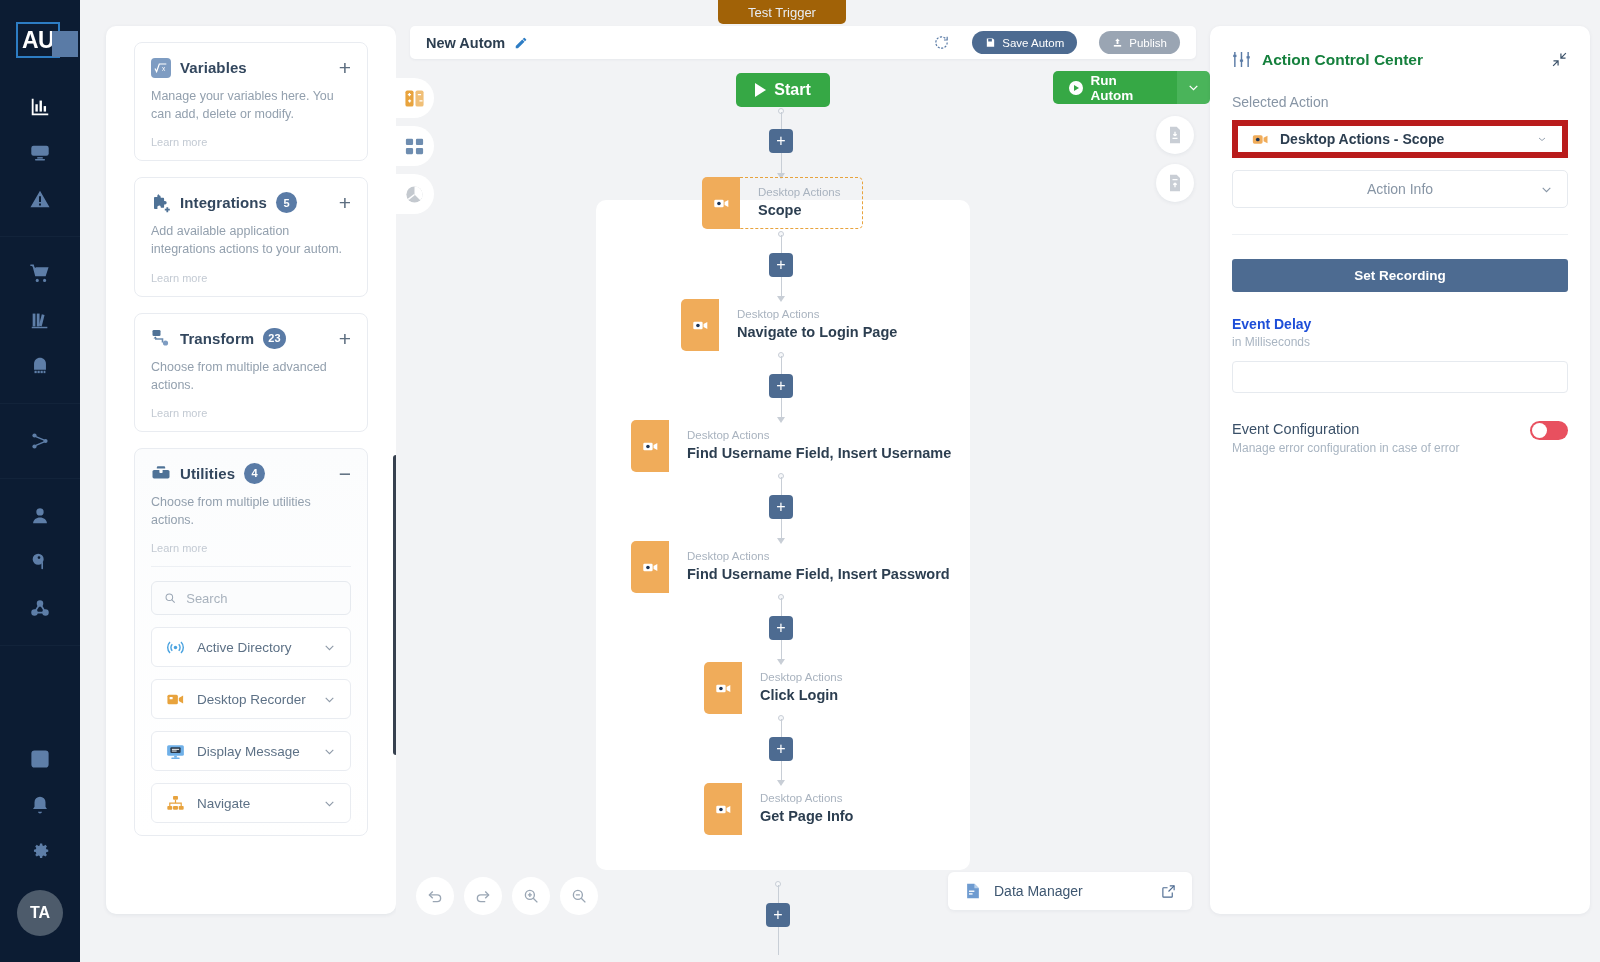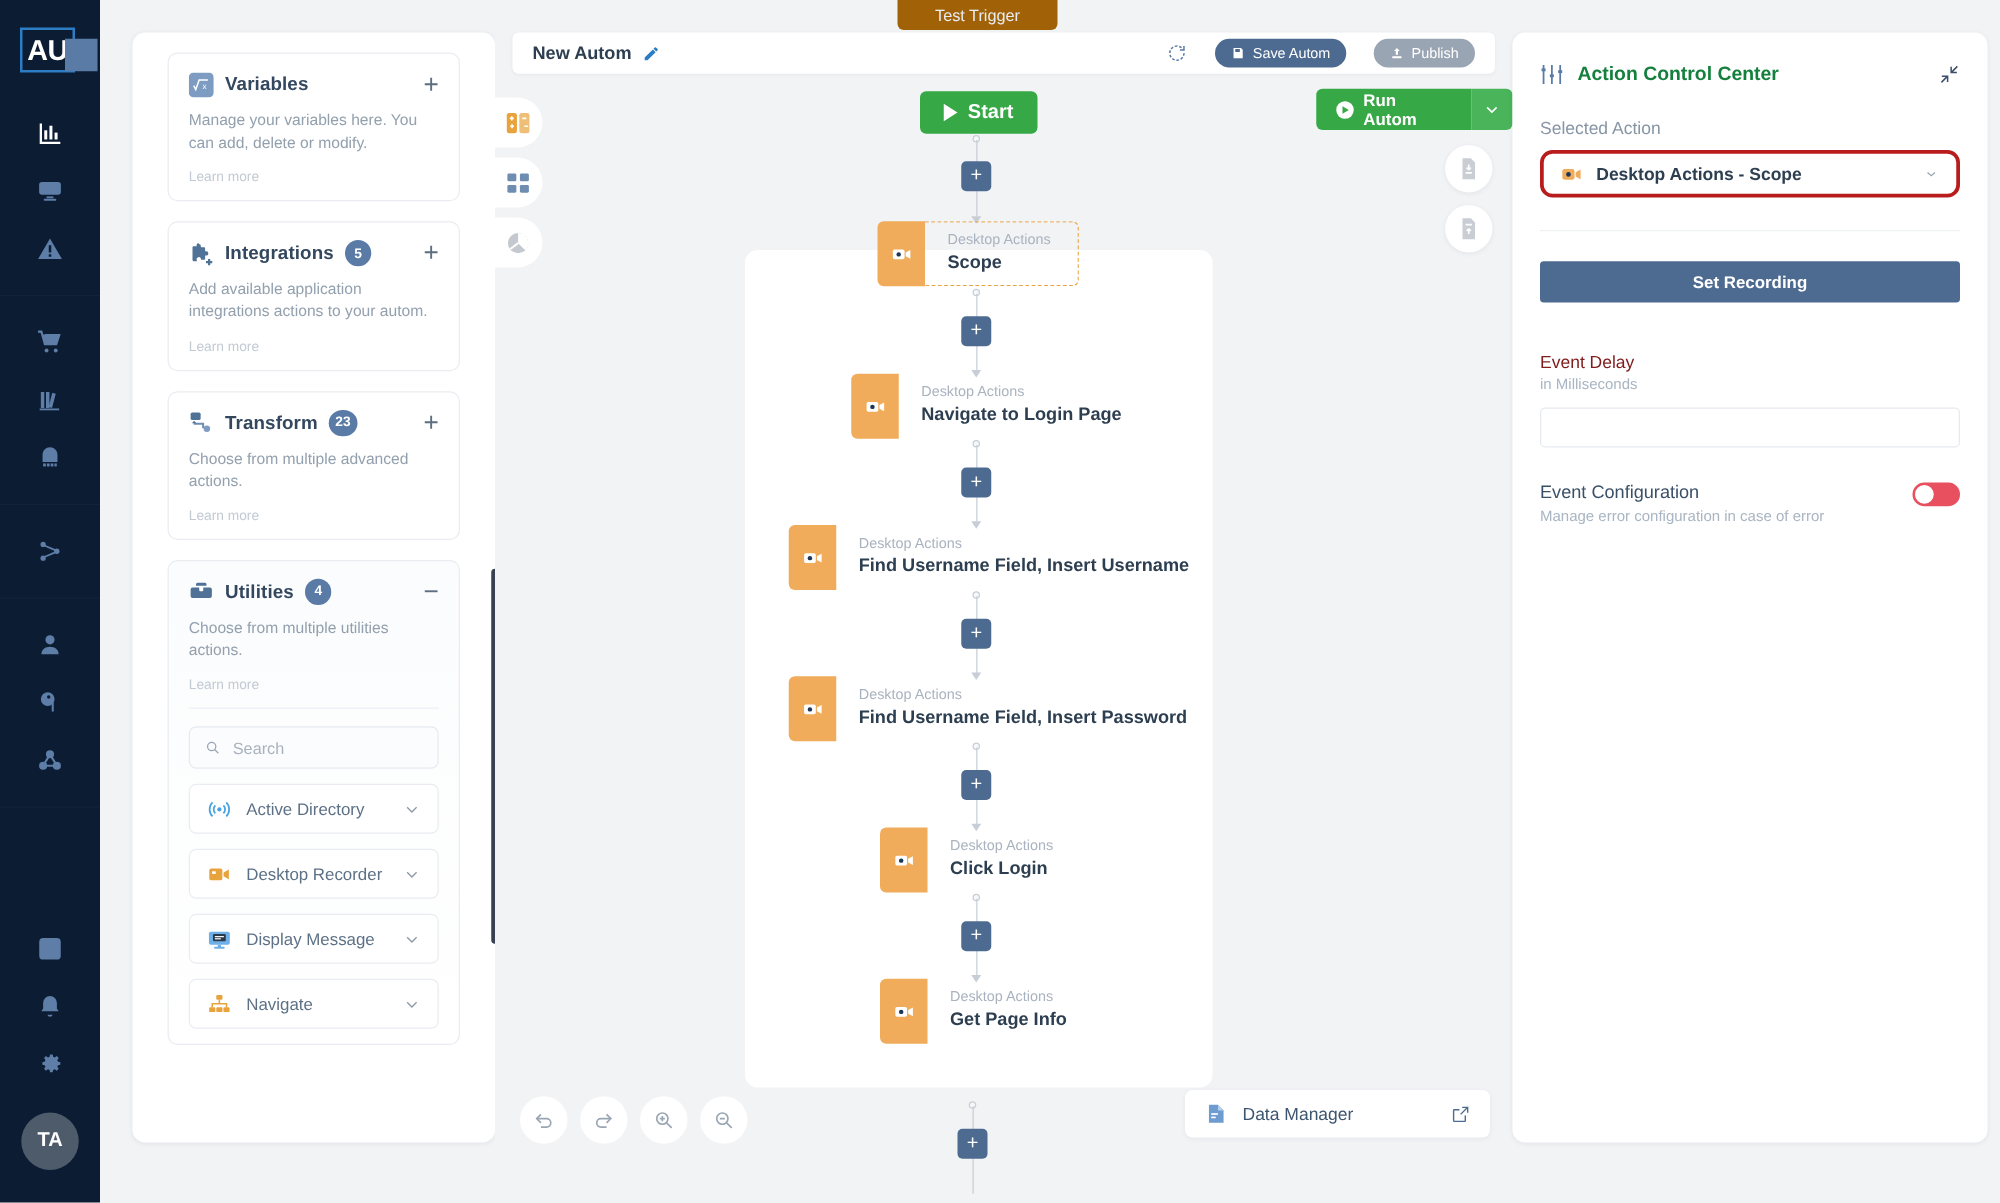--- a/index.html
+++ b/index.html
@@ -186,21 +186,21 @@
   }
   #acc-head { display: flex; align-items: center; gap: 11px; }
   #acc-head .sl { width: 19px; height: 19px; }
   #acc-head .sl svg { width: 19px; height: 19px; }
   #acc-title { font-size: 15.5px; font-weight: bold; color: #15803d; }
   #acc-collapse { margin-left: auto; width: 17px; height: 17px; cursor: pointer; }
   #acc-collapse svg { width: 17px; height: 17px; stroke: #3a5068; fill: none; stroke-width: 1.7; }
   .r-label { font-size: 14px; color: #8795a5; margin-top: 25px; }
   .r-sub { font-size: 12px; color: #a9b5c2; margin-top: 3px; }
   .select-box {
-    height: 38px; border: 3px solid #b91c1c; border-radius: 10px; display: flex; align-items: center;
+    height: 38px; border: 6px solid #b91c1c; border-radius: 0; display: flex; align-items: center;
     padding: 0 14px; gap: 11px; margin-top: 10px; cursor: pointer; background: #fff;
   }
   .select-box .si { width: 17px; height: 17px; flex: 0 0 17px; }
   .select-box .si svg { width: 17px; height: 17px; }
   .select-box .sv { font-size: 14px; color: #2c3e50; font-weight: bold; }
   .select-box .sc { margin-left: auto; width: 12px; height: 12px; stroke: #98a4b2; fill: none; stroke-width: 2; }
   .accordion {
     height: 38px; border: 1px solid #e6eaef; border-radius: 5px; display: flex; align-items: center;
     justify-content: center; position: relative; margin-top: 12px; cursor: pointer;
   }
@@ -771,26 +771,32 @@
           <path d="M13.6 8l4.6-2.5v9L13.6 12z" fill="#f0ac5a"></path>
           <circle cx="6.8" cy="10" r="2.2" fill="#1d3557"></circle>
         </svg>
     </span>
     <span class="sv">Desktop Actions - Scope</span>
     <svg class="sc" viewBox="0 0 24 24">
         <path d="M6 10l6 5 6-5"></path>
       </svg>
   </div>
 
+  <div class="accordion">
+    <span class="at">Action Info</span>
+    <svg class="ac" viewBox="0 0 24 24">
+        <path d="M5 9l7 7 7-7"></path>
+      </svg>
+  </div>
 
   <div class="r-divider"></div>
 
   <div id="set-recording">Set Recording</div>
 
-  <div class="r-label" style="color:#7f1d1d;font-weight:400;margin-top:39px">Event Delay</div>
+  <div class="r-label" style="color:#1d4ed8;font-weight:700;margin-top:24px">Event Delay</div>
   <div class="r-sub">in Milliseconds</div>
   <input id="delay-input" type="text" value="" style="">
 
   <div class="r-row">
     <div>
       <div class="rt">Event Configuration</div>
       <div class="rs">Manage error configuration in case of error</div>
     </div>
     <div class="toggle">
       <div class="knob"></div>

